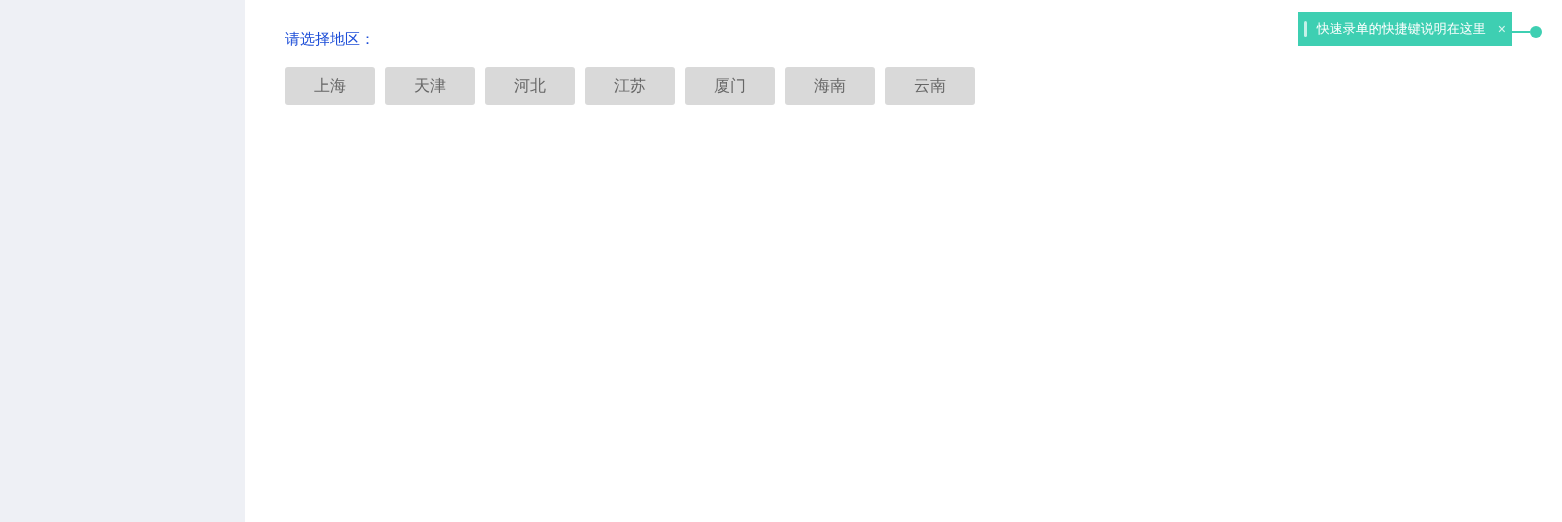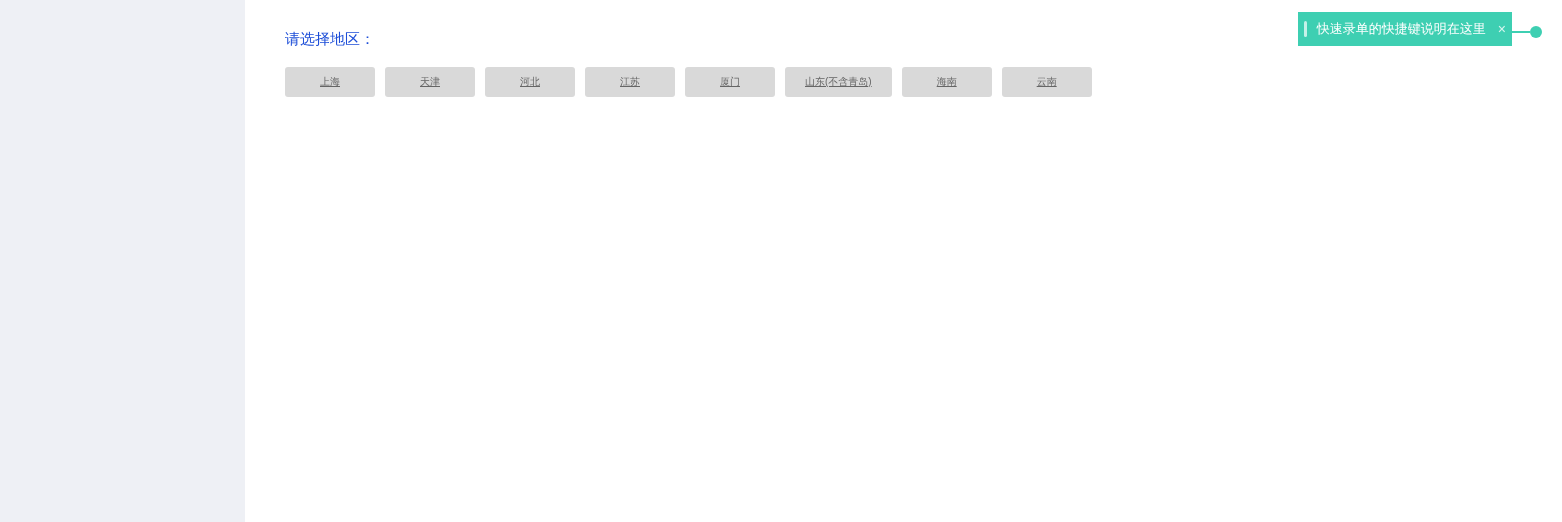--- a/index.html
+++ b/index.html
@@ -47,27 +47,26 @@
       display: flex;
       flex-wrap: wrap;
       gap: 10px;
     }
 
     .region-btn {
       background: #d9d9d9;
       border: none;
       border-radius: 3px;
       padding: 8px 20px;
-      font-size: 10px;
+      font-size: 16px;
       color: #666;
       cursor: pointer;
       min-width: 90px;
       text-align: center;
       line-height: 1.4;
-      text-decoration: underline;
     }
 
     .tooltip-bar {
       position: absolute;
       top: 12px;
       right: 50px;
       background: #3ecfb2;
       color: white;
       padding: 8px 6px;
       border-radius: 0;
@@ -120,21 +119,20 @@
 <div class="sidebar"></div>
 
 <div class="main-content">
   <div class="page-title">请选择地区：</div>
   <div class="region-grid" id="region-grid">
   <button class="region-btn">上海</button>
       <button class="region-btn">天津</button>
       <button class="region-btn">河北</button>
       <button class="region-btn">江苏</button>
       <button class="region-btn">厦门</button>
-      <button class="region-btn">山东(不含青岛)</button>
       <button class="region-btn">海南</button>
       <button class="region-btn">云南</button>
     </div>
 </div>
 
 <div class="tooltip-bar">
   <span>快速录单的快捷键说明在这里</span>
   <span class="tooltip-close">×</span>
 </div>
 <div class="tooltip-line"></div>

